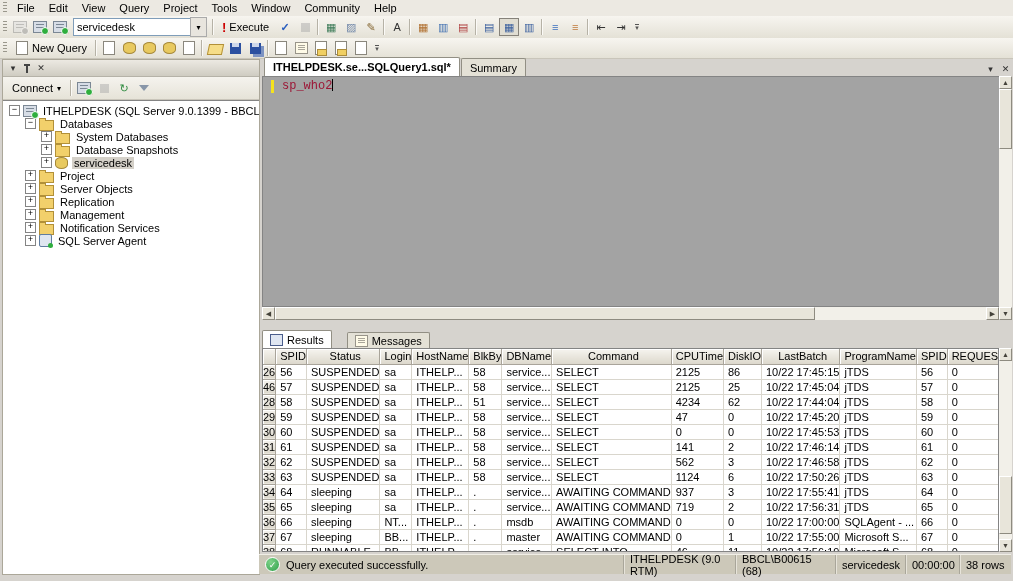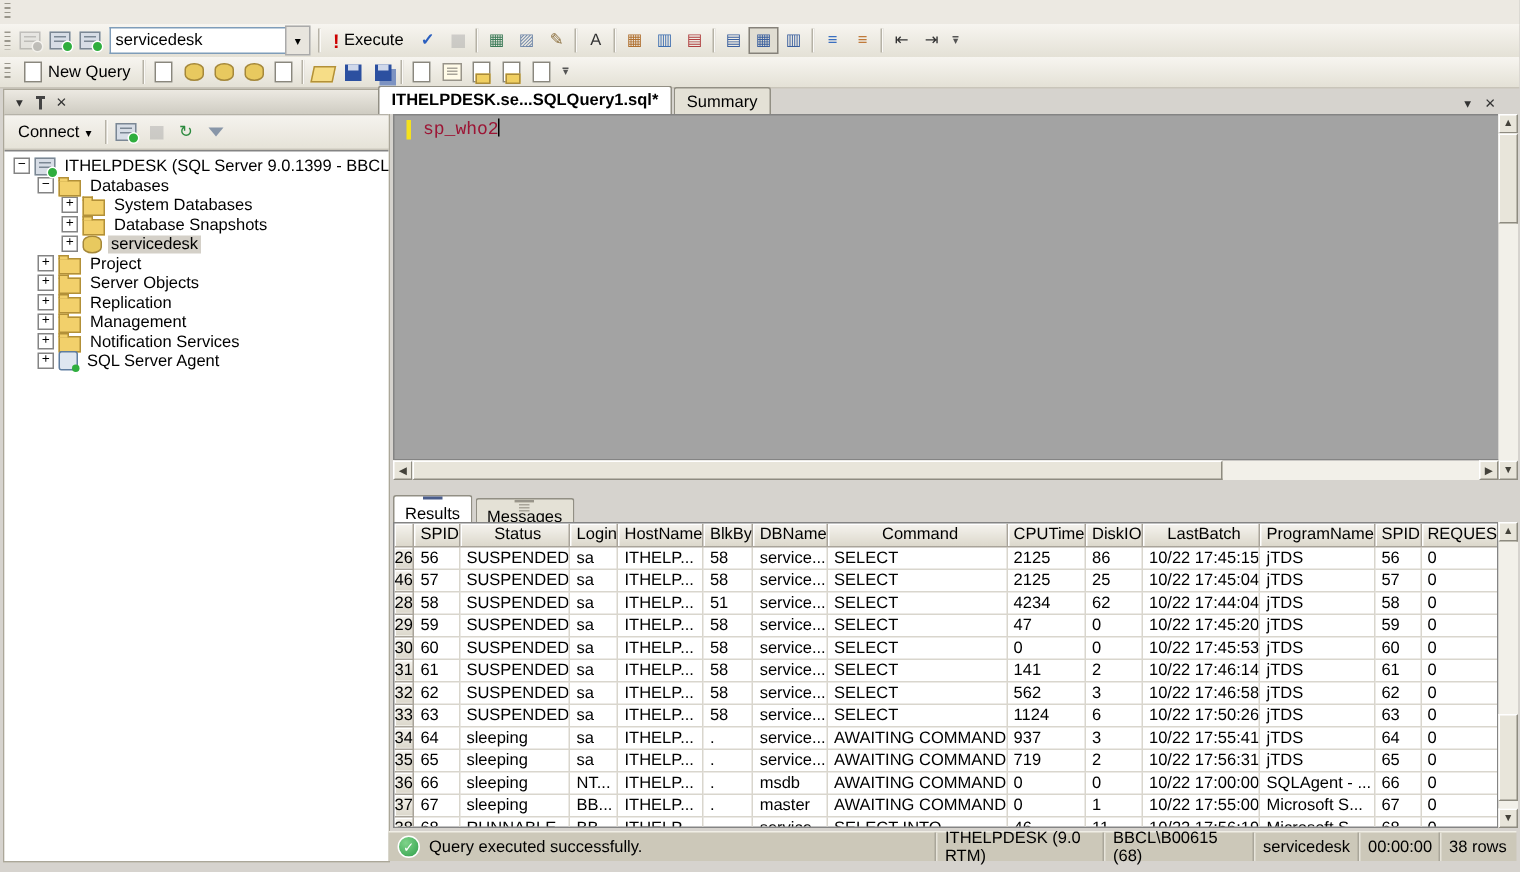--- a/index.html
+++ b/index.html
@@ -80,21 +80,21 @@
   .connect-btn .dd{font-size:8px;}
   .oe-tree{flex:1;background:#fff;border-top:1px solid #848484;overflow:hidden;padding-top:3px;}
   .trow{display:flex;align-items:center;height:13px;white-space:nowrap;}
   .expander{width:9px;height:9px;border:1px solid #848484;background:#fff;display:inline-flex;
             align-items:center;justify-content:center;font-size:9px;line-height:7px;
             font-family:"Liberation Mono",monospace;margin-right:3px;flex:none;}
   .ticon{margin-right:4px;flex:none;display:inline-flex;}
   .tlabel{padding:0 2px;}
   .tlabel.selected{background:#d4d0c8;}
   
-  .tabstrip{position:absolute;left:252px;top:58px;width:749px;height:18px;display:flex;align-items:flex-end;}
+  .tabstrip{position:absolute;left:264px;top:58px;width:749px;height:18px;display:flex;align-items:flex-end;}
   .dtab{height:17px;display:flex;align-items:center;padding:0 8px;border:1px solid #928f84;
         border-bottom:none;background:#e4e1d6;margin-right:1px;border-radius:2px 2px 0 0;}
   .dtab.active{background:#fff;font-weight:bold;height:18px;}
   .tabstrip .spacer{flex:1;}
   .tabbtn{width:15px;height:14px;display:flex;align-items:center;justify-content:center;font-size:9px;color:#333;}
   
   .editor{position:absolute;left:262px;top:76px;width:737px;height:231px;background:#a3a3a3;
           border:1px solid #848484;border-right:none;box-sizing:border-box;}
   .changebar{position:absolute;left:8px;top:3px;width:3px;height:13px;background:#f5e21d;}
   .qtext{position:absolute;left:19px;top:2px;font-family:"Liberation Mono",monospace;
@@ -108,21 +108,21 @@
   .hscroll{position:absolute;left:262px;top:307px;width:737px;height:13px;background:#f2f0e9;
            display:flex;align-items:center;}
   .hthumb{height:13px;width:540px;margin-left:0;}
   .vscroll{position:absolute;width:13px;background:#f2f0e9;display:flex;flex-direction:column;align-items:center;}
   .ed-vs{left:999px;top:76px;height:244px;}
   .gr-vs{left:999px;top:348px;height:204px;}
   .vthumb{width:13px;position:absolute;left:0;}
   
   .res-tabs{position:absolute;left:262px;top:330px;height:18px;display:flex;align-items:flex-end;}
   .rtab{height:15px;display:flex;align-items:center;gap:4px;padding:0 7px;background:#e4e1d6;
-        border:1px solid #928f84;border-bottom:none;margin-right:2px;border-radius:2px 2px 0 0;flex-direction:column;}
+        border:1px solid #928f84;border-bottom:none;margin-right:15px;border-radius:2px 2px 0 0;}
   .rtab.active{background:#fff;height:17px;}
   .grid-wrap{position:absolute;left:262px;top:348px;width:737px;height:204px;background:#fff;
              border:1px solid #848484;box-sizing:border-box;overflow:hidden;}
   table.grid{border-collapse:collapse;table-layout:fixed;}
   table.grid th,table.grid td{height:15px;padding:0 0 0 4px;font-weight:normal;text-align:left;
                               overflow:hidden;white-space:nowrap;box-sizing:border-box;font-size:11px;}
   table.grid th{background:linear-gradient(#f6f4ef,#dcd8cc);border-right:1px solid #a9a49a;
                 border-bottom:1px solid #a9a49a;box-shadow:inset 1px 1px 0 #fff;text-align:center;}
   table.grid td{border-right:1px solid #d9d6cd;border-bottom:1px solid #d9d6cd;}
   table.grid th.rowhdr,table.grid td.rowhdr{background:linear-gradient(#f6f4ef,#dcd8cc);
@@ -136,20 +136,31 @@
   .sb-msg{flex:1;border-left:none;box-shadow:none;gap:6px;}
   .okball{width:13px;height:13px;border-radius:50%;background:radial-gradient(circle at 35% 30%,#7fd38a,#2fa04a);
           border:1px solid #fff;color:#fff;font-size:9px;display:flex;align-items:center;
           justify-content:center;flex:none;}
 </style>
 </head>
 <body>
 
 <div class="menubar">
   <span class="grip"></span>
+  <span id="menu-items" style="display:flex;">
+      <span class="menu-item">File</span>
+      <span class="menu-item">Edit</span>
+      <span class="menu-item">View</span>
+      <span class="menu-item">Query</span>
+      <span class="menu-item">Project</span>
+      <span class="menu-item">Tools</span>
+      <span class="menu-item">Window</span>
+      <span class="menu-item">Community</span>
+      <span class="menu-item">Help</span>
+    </span>
 </div>
 
 <div class="toolbar tb1">
   <span class="grip"></span>
   <span id="tb1-conn" style="display:flex;align-items:center;">
       <span class="tbicon dim">
         <span class="g-server run"></span>
       </span>
       <span class="tbicon redx">
         <span class="g-server run"></span>

